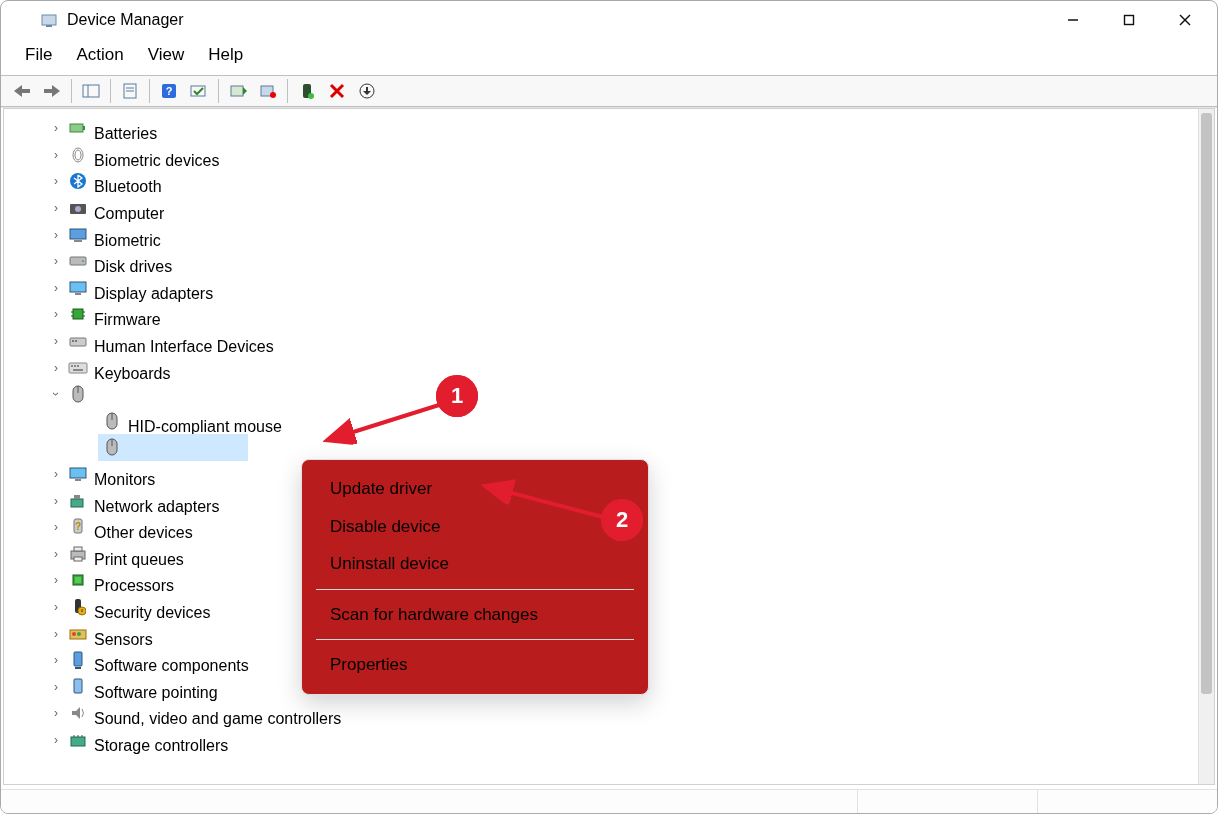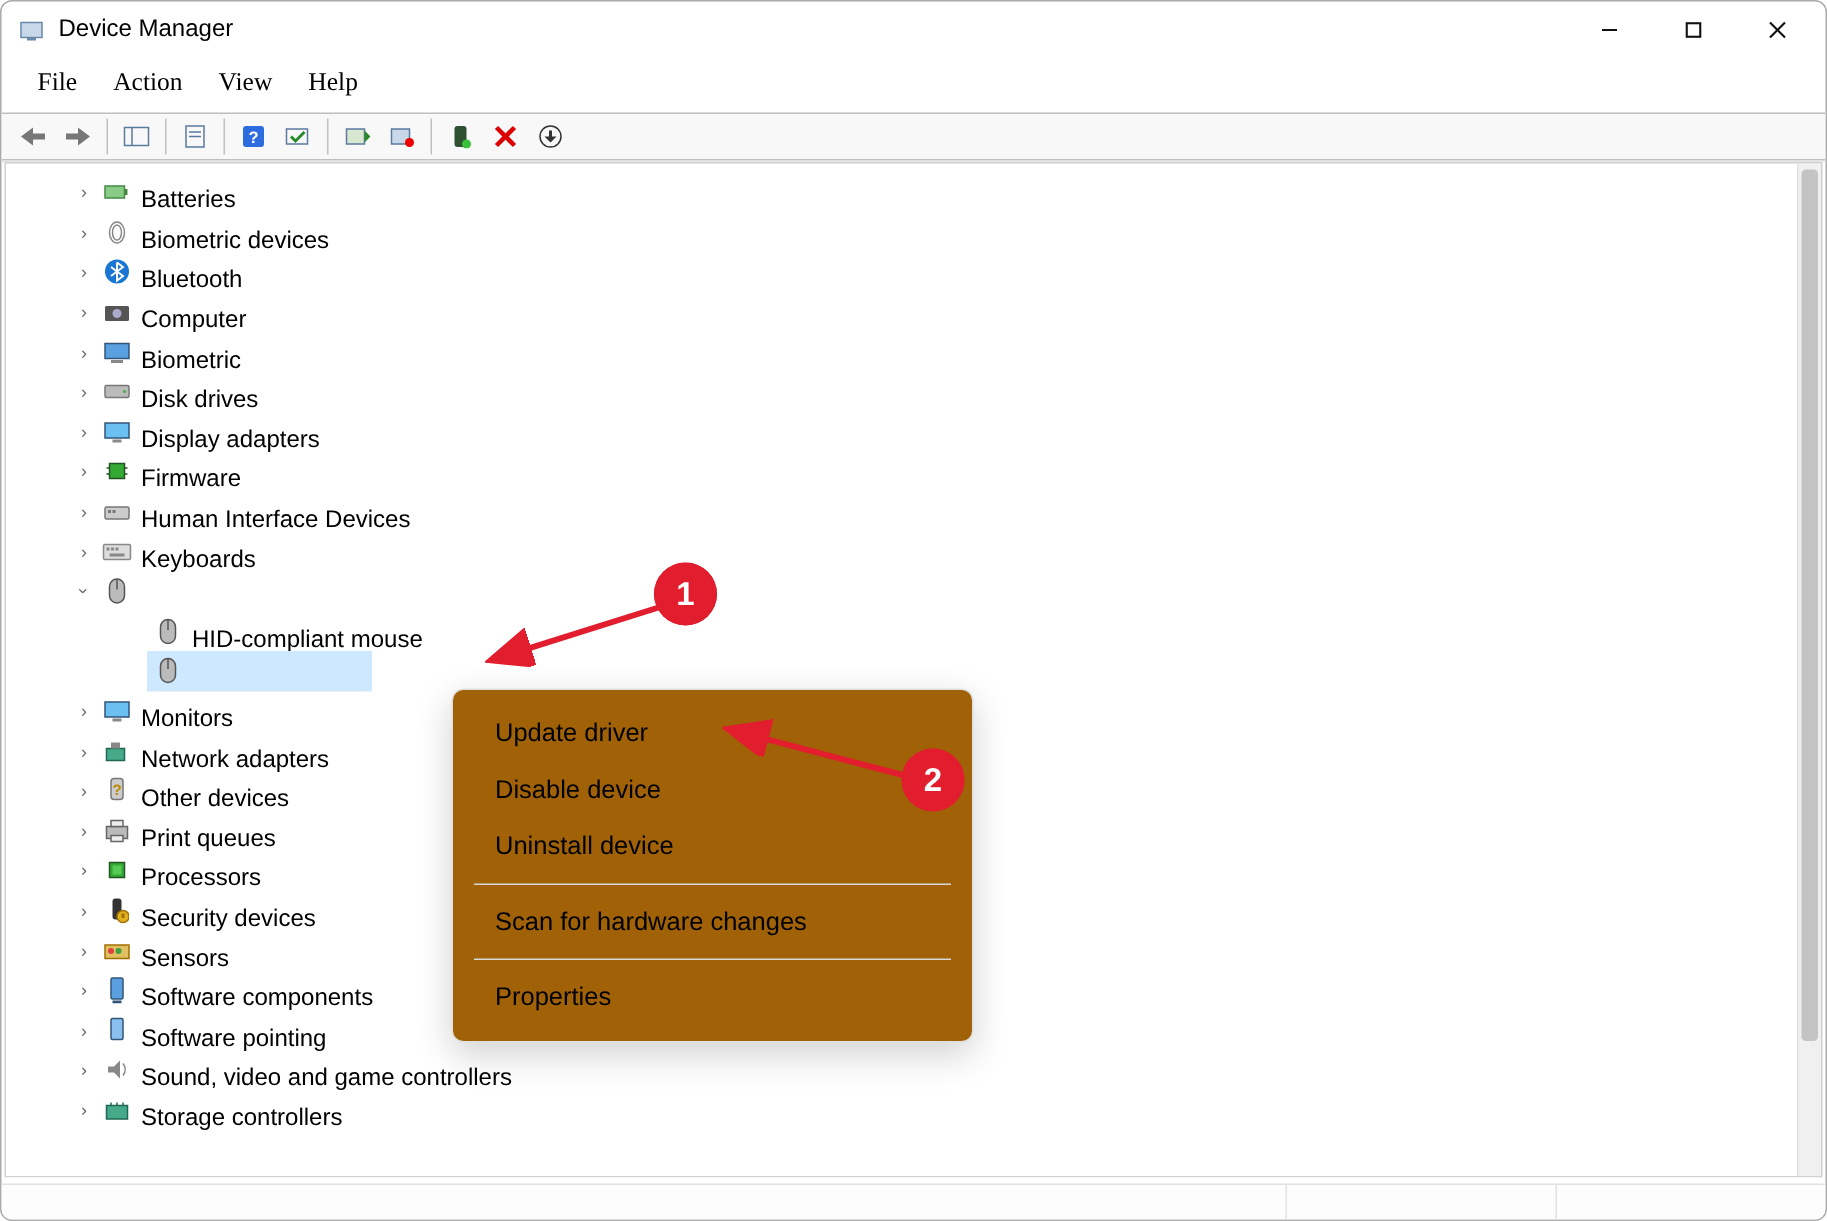--- a/index.html
+++ b/index.html
@@ -15,20 +15,21 @@
     border: 1px solid #aaa;
     border-radius: 8px;
   }
   
   .titlebar {
     height: 38px;
     display: flex;
     align-items: center;
     padding: 0 4px 0 10px;
     font-size: 16px;
+    margin-left: 28px;
   }
   .titlebar .app-icon {
     width: 20px; height: 20px; margin-right: 8px;
     display:flex;align-items:center;justify-content:center;
   }
   .titlebar .title { flex: 0 0 auto; }
   .titlebar .spacer { flex: 1; }
   .win-controls { display:flex; }
   .win-btn {
     width: 56px; height: 38px;
@@ -37,21 +38,21 @@
     color:#111;
   }
   .win-btn svg { stroke:#111; }
   
   .menubar {
     display:flex;
     gap: 4px;
     padding: 4px 10px 8px 14px;
     font-size: 17px;
   }
-  .menubar .menu-item { padding: 2px 10px; font-family: Liberation Serif, serif; }
+  .menubar .menu-item { padding: 2px 10px; }
   
   .toolbar {
     display:flex;
     align-items:center;
     border-top:1px solid #bfbfbf;
     border-bottom:1px solid #bfbfbf;
     background:#f8f8f8;
     height: 32px;
     padding: 0 6px;
   }
@@ -122,21 +123,21 @@
     top:4px; height:86%;
     background:#c3c3c3;
     border-radius:3px;
   }
   
   .context-menu {
     position:absolute;
     left: 300px;
     top: 458px;
     width: 348px;
-    background:#a16207;
+    background:#b91c1c;
     border:1px solid #e0e0e0;
     border-radius:8px;
     box-shadow: 0 8px 24px rgba(0,0,0,0.18);
     padding: 10px 0;
     font-size: 17px;
   }
   .ctx-item {
     padding: 6px 28px;
     line-height:1.5;
   }

